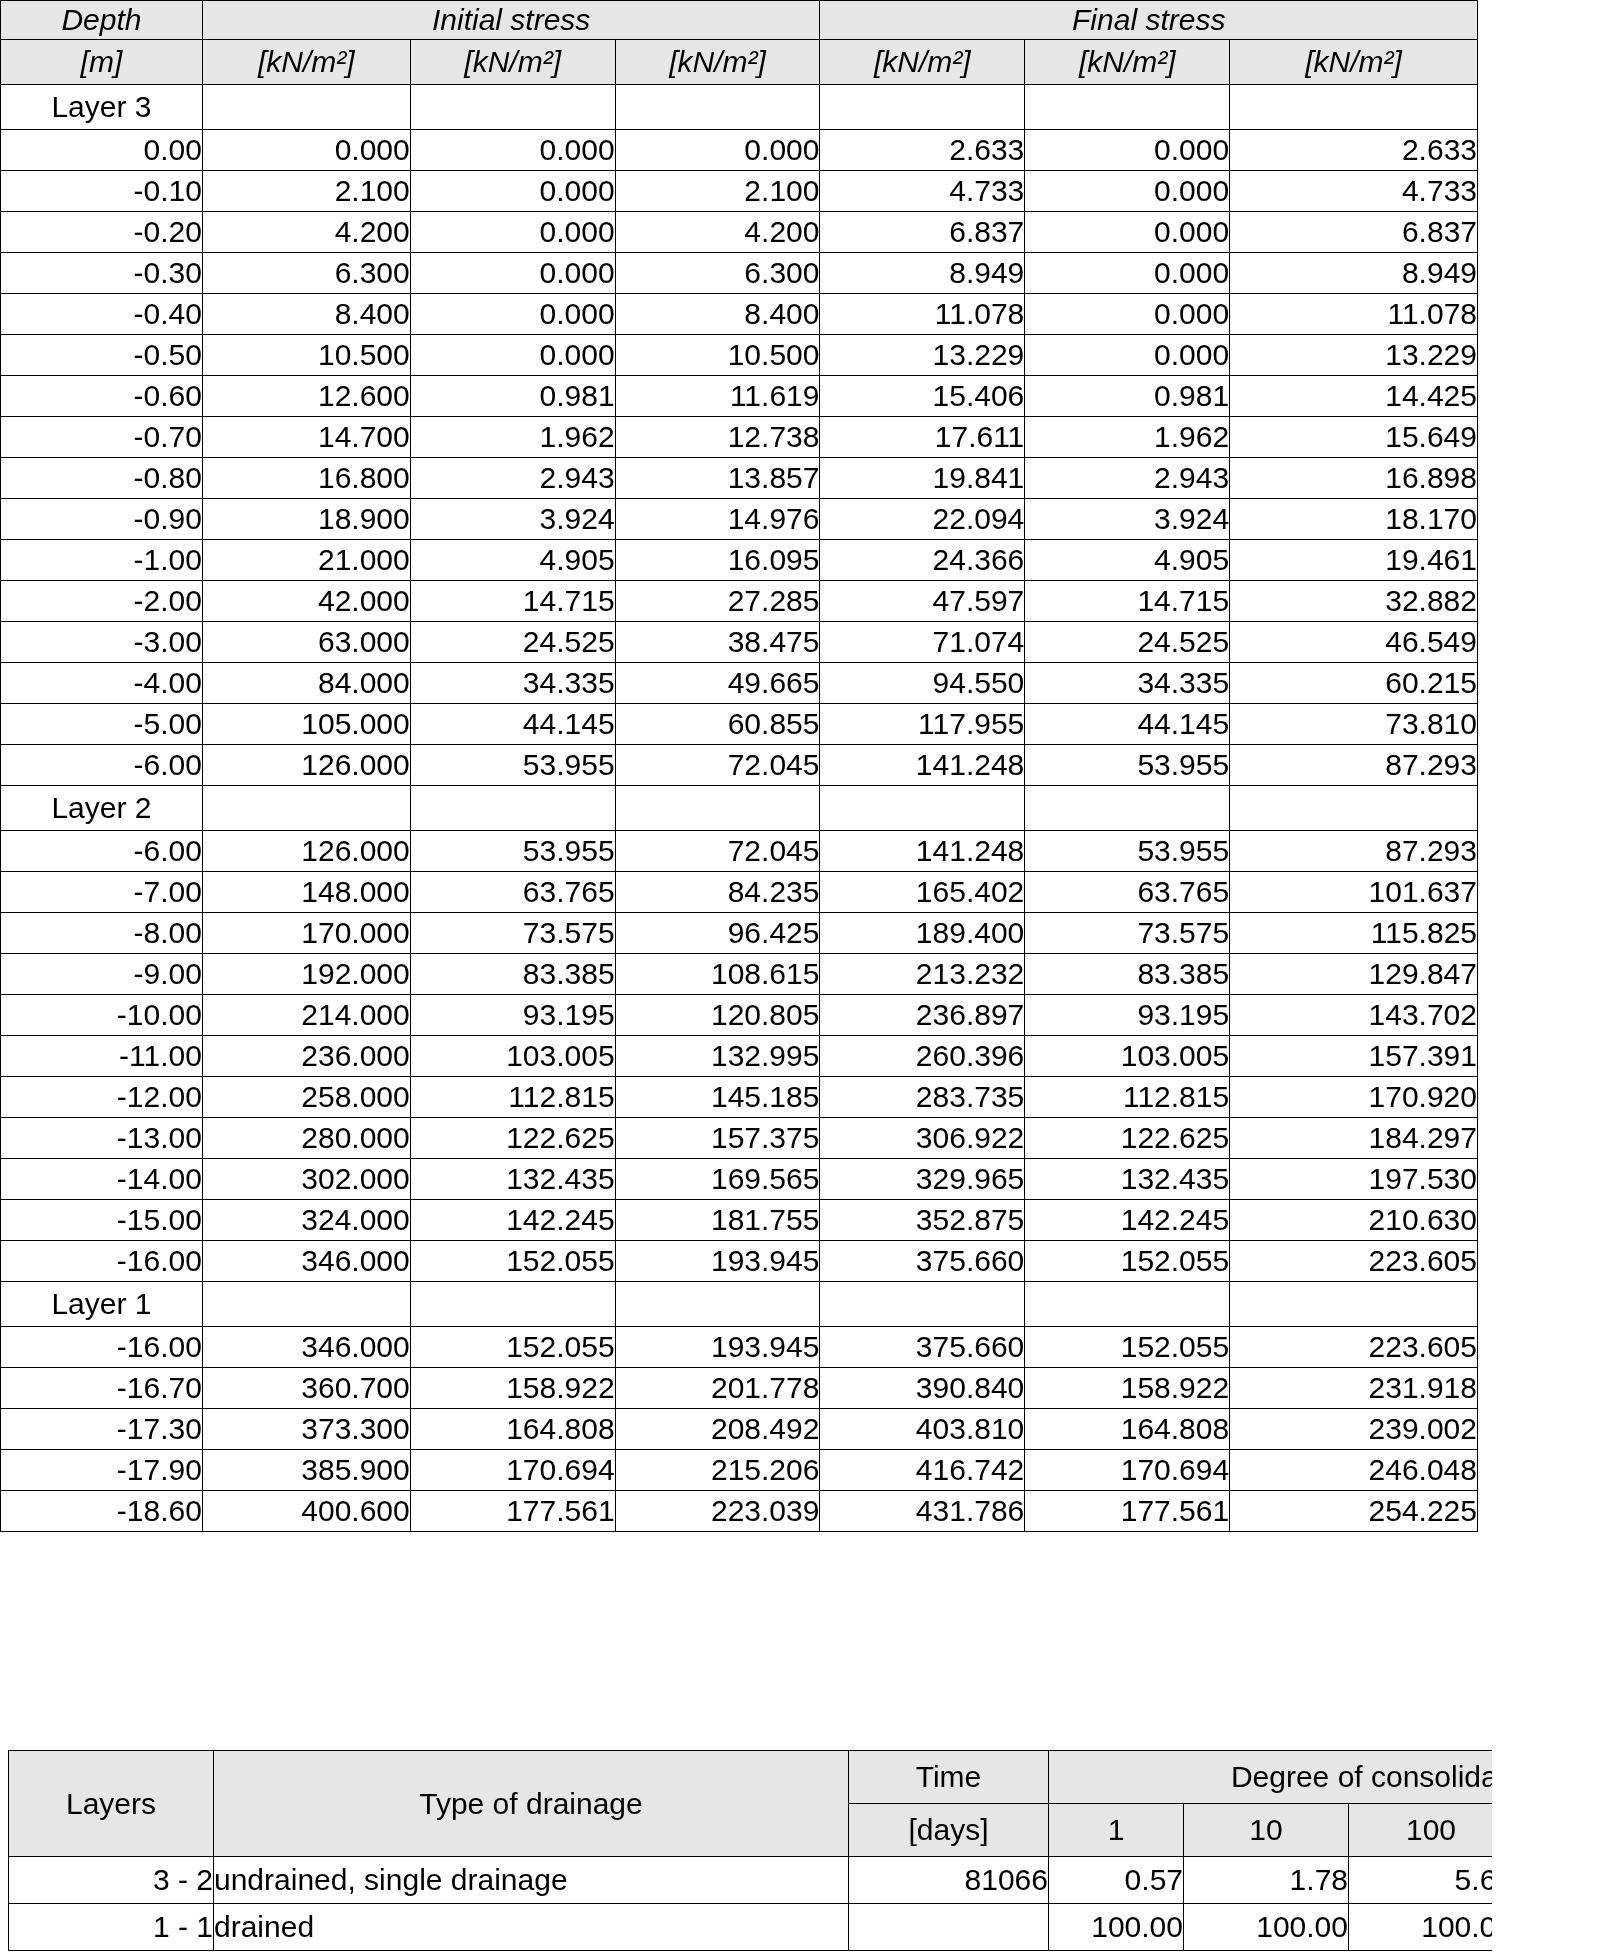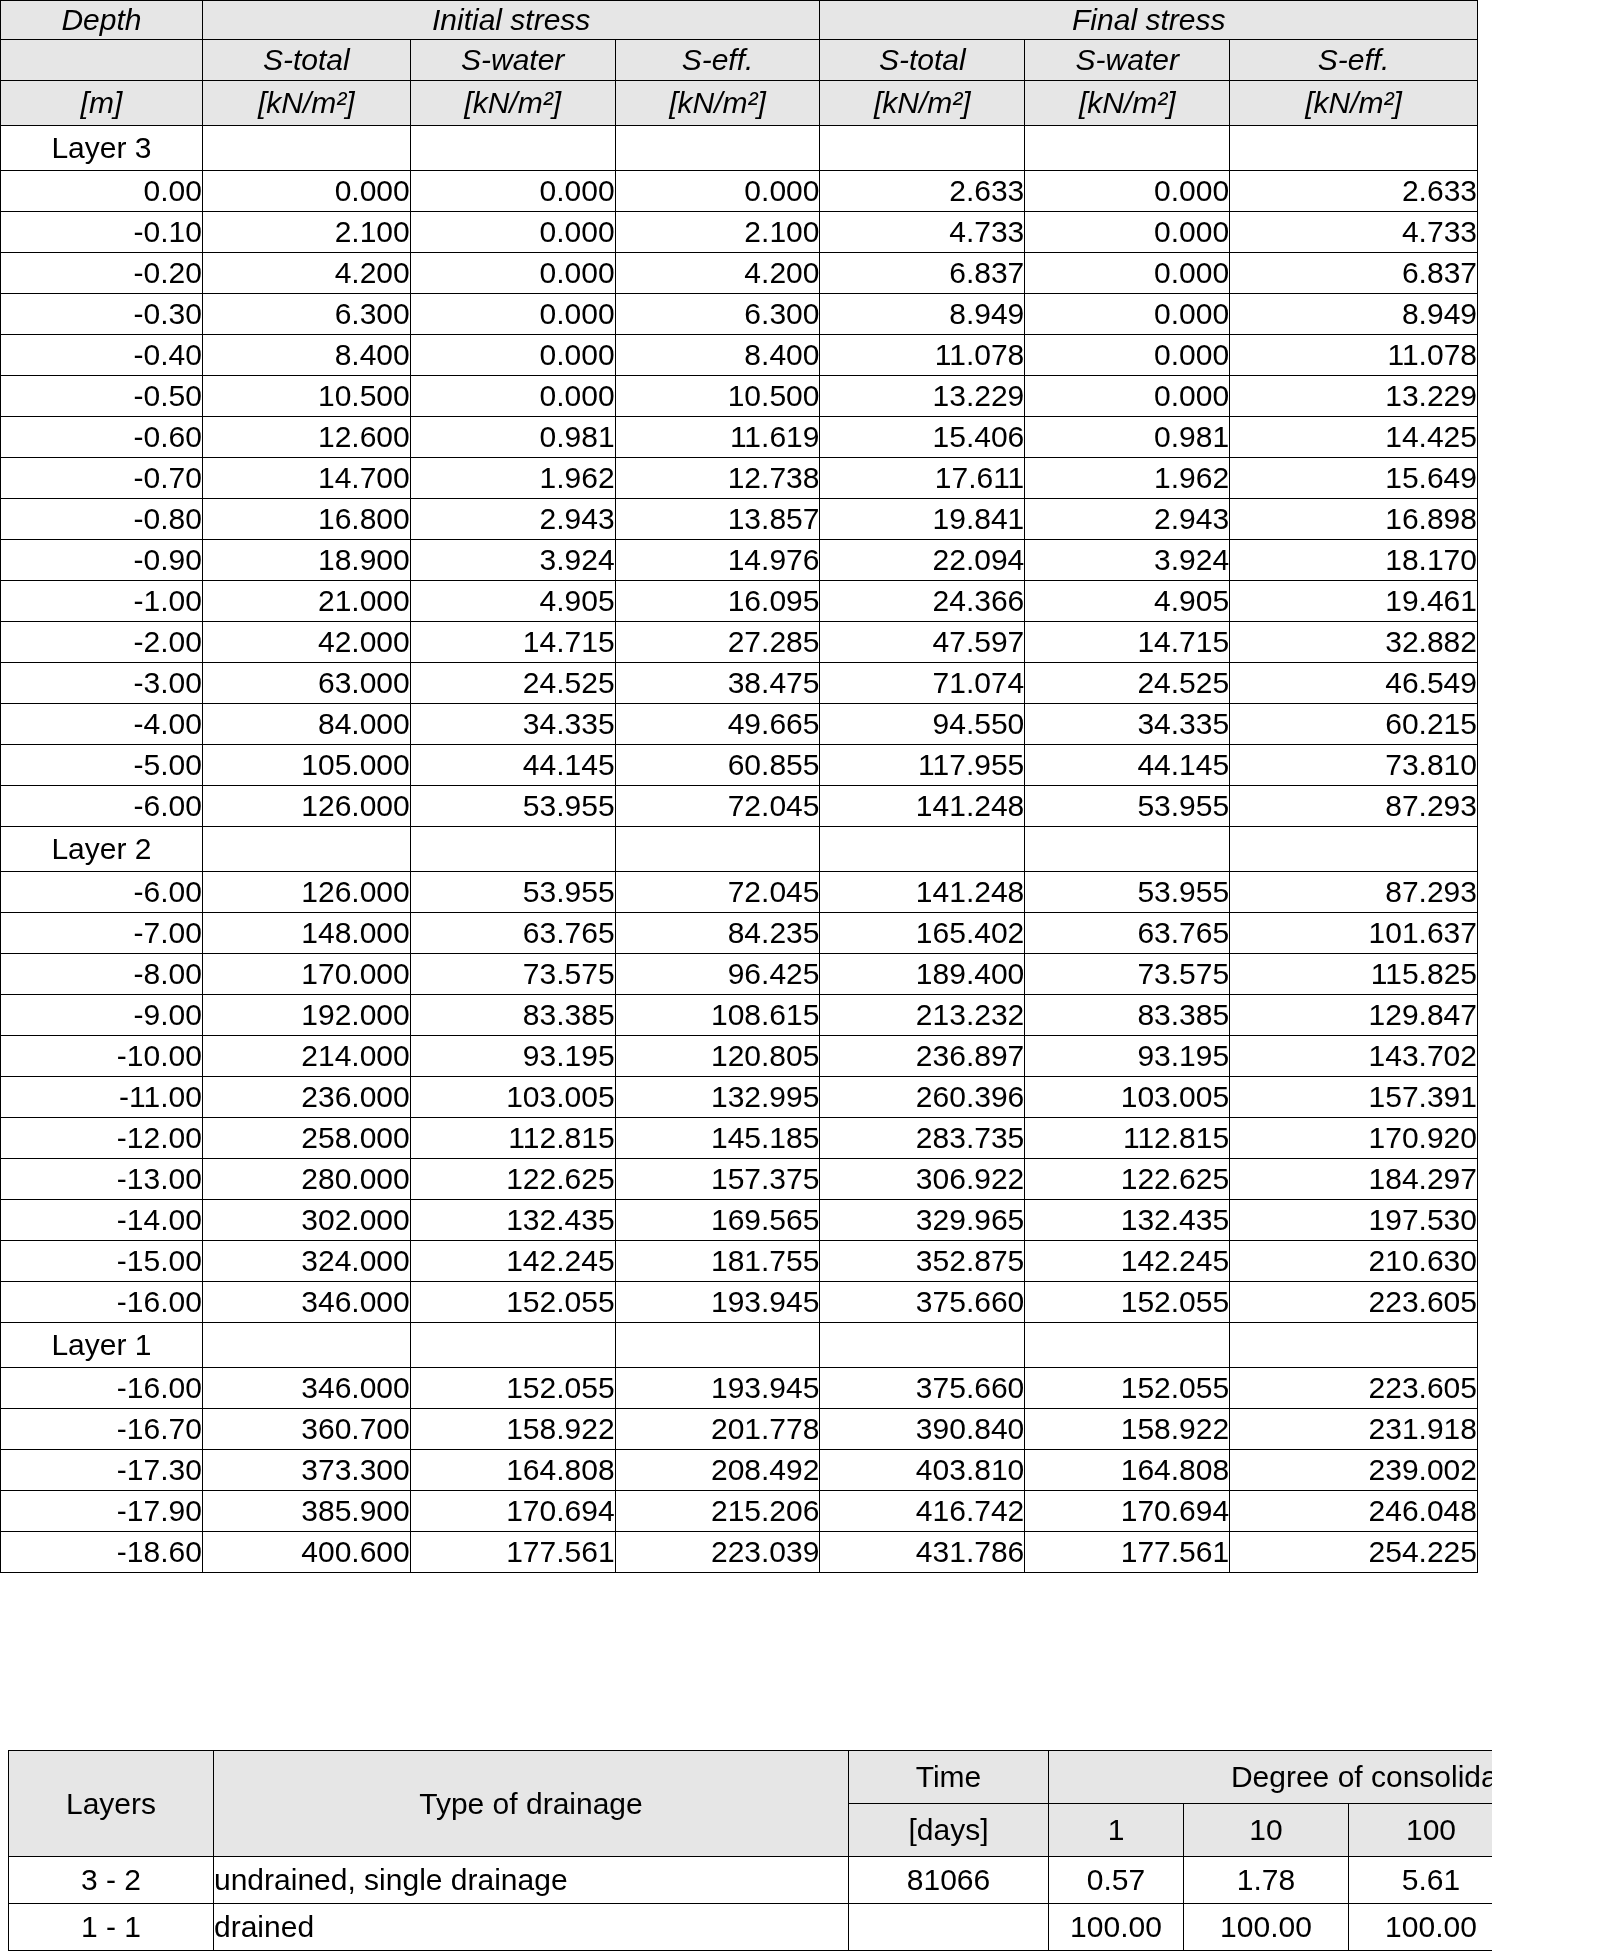--- a/index.html
+++ b/index.html
@@ -110,21 +110,21 @@
   .d4 { width: 165px; }
   .d5 { width: 165px; }
   .d6 { width: 215px; }
 
   .dg-hdr {
     background: #e6e6e6;
     text-align: center;
   }
   .dg-top { height: 52px; }
   .dg-bot { height: 52px; }
-  .dg-right { text-align: center; padding-right: 14px; }
+  .dg-right { text-align: right; padding-right: 14px; }
   .dg-left { text-align: left; padding-left: 14px; }
   .dg-row { height: 46px; }
 </style>
 </head>
 <body>
 
 <div class="stress-table-wrap">
   <table class="grid">
     <colgroup>
       <col class="c0">
@@ -133,29 +133,20 @@
         <col class="c3">
       <col class="c4">
         <col class="c5">
         <col class="c6">
     </colgroup>
     <thead>
       <tr>
         <th class="hdr hdr-group">Depth</th>
         <th class="hdr hdr-group" colspan="3">Initial stress</th>
         <th class="hdr hdr-group" colspan="3">Final stress</th>
-      </tr>
-      <tr>
-        <th class="hdr hdr-sub nogap"></th>
-        <th class="hdr hdr-sub">S-total</th>
-        <th class="hdr hdr-sub">S-water</th>
-        <th class="hdr hdr-sub">S-eff.</th>
-        <th class="hdr hdr-sub">S-total</th>
-        <th class="hdr hdr-sub">S-water</th>
-        <th class="hdr hdr-sub">S-eff.</th>
       </tr>
       <tr>
         <th class="hdr hdr-unit">[m]</th>
         <th class="hdr hdr-unit">[kN/m²]</th>
         <th class="hdr hdr-unit">[kN/m²]</th>
         <th class="hdr hdr-unit">[kN/m²]</th>
         <th class="hdr hdr-unit">[kN/m²]</th>
         <th class="hdr hdr-unit">[kN/m²]</th>
         <th class="hdr hdr-unit">[kN/m²]</th>
       </tr>

